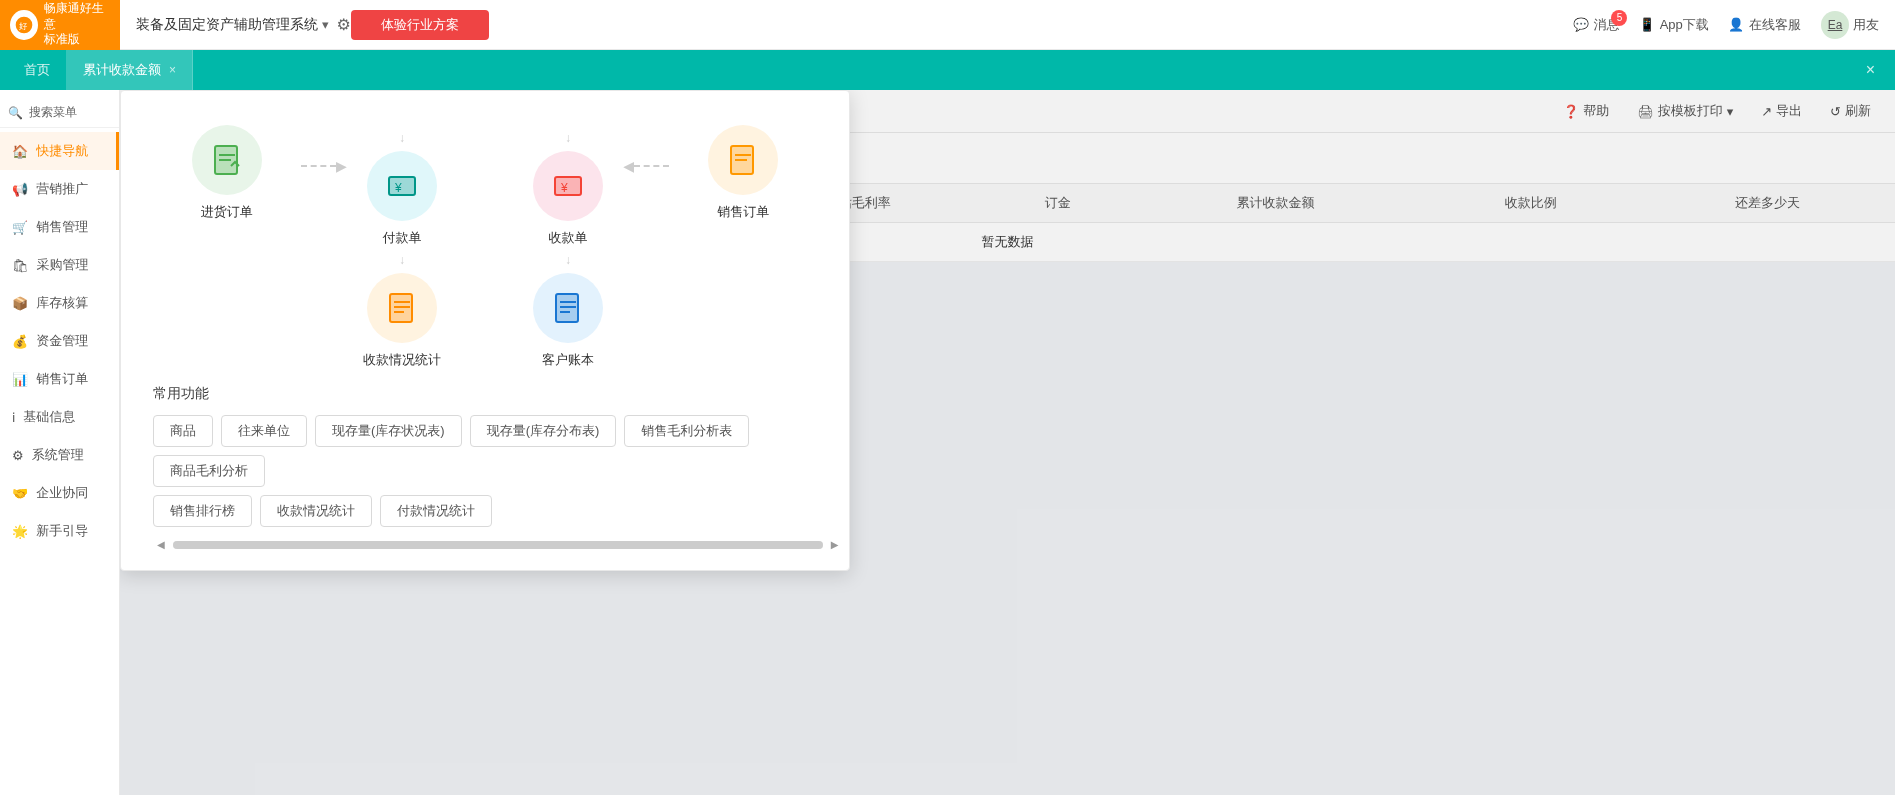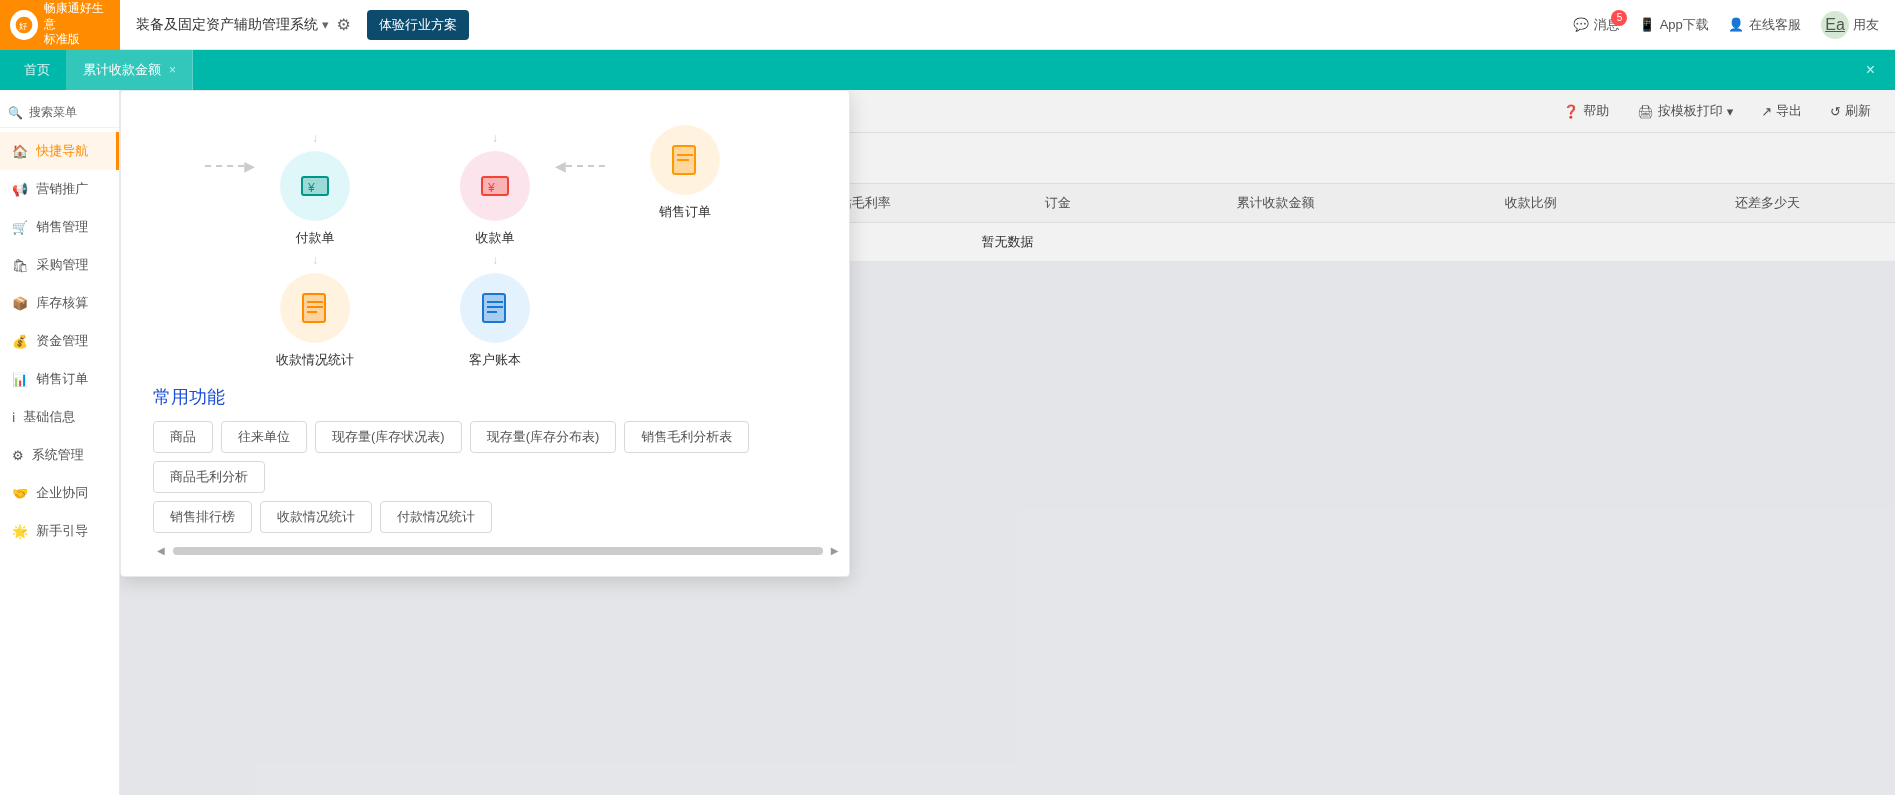--- a/index.html
+++ b/index.html
@@ -15,25 +15,25 @@
       display: flex; align-items: center; width: 120px;
       background: #ff8c00; height: 50px; margin-left: -16px;
       padding: 0 10px; gap: 6px;
     }
     .logo-icon { width: 30px; height: 30px; background: #fff; border-radius: 50%; display: flex; align-items: center; justify-content: center; }
     .logo-icon svg { width: 20px; height: 20px; }
     .logo-text { color: #fff; font-size: 12px; line-height: 1.3; }
     .app-title { margin-left: 16px; font-size: 14px; color: #333; font-weight: 500; text-align: right; }
     .header-dropdown { margin-left: 4px; color: #666; cursor: pointer; }
     .header-gear { margin-left: 8px; color: #666; cursor: pointer; font-size: 16px; }
-    .try-btn { margin-left: 16px; background: #0c4a6e; color: #fff; border: none; border-radius: 4px; padding: 6px 12px; cursor: pointer; font-size: 13px; }
+    .try-btn { background: #ef4444; color: #fff; border: none; border-radius: 4px; padding: 6px 30px; cursor: pointer; font-size: 13px; }
     .header-right { margin-left: auto; display: flex; align-items: center; gap: 20px; color: #555; font-size: 13px; }
     .header-right-item { display: flex; align-items: center; gap: 4px; cursor: pointer; position: relative; }
     .badge { background: #ff4d4f; color: #fff; border-radius: 50%; width: 16px; height: 16px; font-size: 10px; display: flex; align-items: center; justify-content: center; position: absolute; top: -6px; right: -8px; }
-    .avatar { width: 28px; height: 28px; background: #d4e8d4; border-radius: 50%; display: flex; align-items: center; justify-content: center; font-size: 16px; color: #555; text-decoration: underline; }
+    .avatar { width: 28px; height: 28px; background: #d4e8d4; border-radius: 50%; display: flex; align-items: center; justify-content: center; font-size: 12px; color: #555; text-decoration: underline; }
 
     
     .nav-tabs {
       display: flex; align-items: center; background: #00b8a9; height: 40px;
       padding: 0 8px;
     }
     .nav-tab {
       padding: 8px 16px; height: 40px; display: flex; align-items: center;
       color: rgba(255,255,255,0.85); cursor: pointer; font-size: 13px;
       border-right: 1px solid rgba(255,255,255,0.2);
@@ -136,21 +136,21 @@
     .flow-circle.orange { background: #fff3e0; color: #ff9800; }
     .flow-circle.teal { background: #e0f7fa; color: #009688; }
     .flow-circle.red { background: #fce4ec; color: #f44336; }
     .flow-circle.orange2 { background: #fff3e0; color: #ff8c00; }
     .flow-circle.blue { background: #e3f2fd; color: #1976d2; }
 
     .flow-label { font-size: 13px; color: #333; }
 
     
     .common-functions { margin-top: 8px; }
-    .common-title { font-size: 18px; color: #1d4ed8; margin-bottom: 12px; font-weight: 500; }
+    .common-title { font-size: 14px; color: #404040; margin-bottom: 12px; font-weight: 500; }
     .function-btns { display: flex; flex-wrap: wrap; gap: 8px; margin-bottom: 8px; }
     .function-btn {
       border: 1px solid #d9d9d9; border-radius: 4px; padding: 6px 16px;
       font-size: 13px; color: #555; cursor: pointer; background: #fff;
     }
 
     
     .popup-scrollbar { margin-top: 12px; }
     .scrollbar-track {
       height: 8px; background: #f0f0f0; border-radius: 4px; position: relative;
@@ -325,20 +325,34 @@
           </tr>
         </tbody>
       </table>
     </div>
 
     <div class="popup-overlay">
       <div class="popup">
 
         <div style="display: flex; align-items: flex-start; justify-content: center; gap: 0; padding: 10px 0 8px;">
 
+          <div style="display:flex; flex-direction:column; align-items:center; width:160px;">
+            <div class="flow-item">
+              <div class="flow-circle green">
+                <svg width="36" height="36" viewBox="0 0 36 36">
+                    <rect x="6" y="4" width="22" height="28" rx="2" fill="#4caf50" opacity="0.3"></rect>
+                    <rect x="6" y="4" width="22" height="28" rx="2" fill="none" stroke="#4caf50" stroke-width="2"></rect>
+                    <line x1="10" y1="13" x2="26" y2="13" stroke="#4caf50" stroke-width="2"></line>
+                    <line x1="10" y1="18" x2="22" y2="18" stroke="#4caf50" stroke-width="2"></line>
+                    <polyline points="22,24 26,20 30,24" fill="none" stroke="#4caf50" stroke-width="2"></polyline>
+                  </svg>
+              </div>
+              <span class="flow-label">进货订单</span>
+            </div>
+          </div>
 
           <div style="display:flex; align-items:center; margin-top:33px; width:50px;">
             <div style="flex:1; border-top: 2px dashed #ccc;"></div>
             <span style="color:#ccc; font-size:14px;">▶</span>
           </div>
 
           <div style="display:flex; flex-direction:column; align-items:center; width:120px; gap:0;">
             <div class="down-arrow-wrap">↓</div>
             <div class="flow-item">
               <div class="flow-circle teal">

